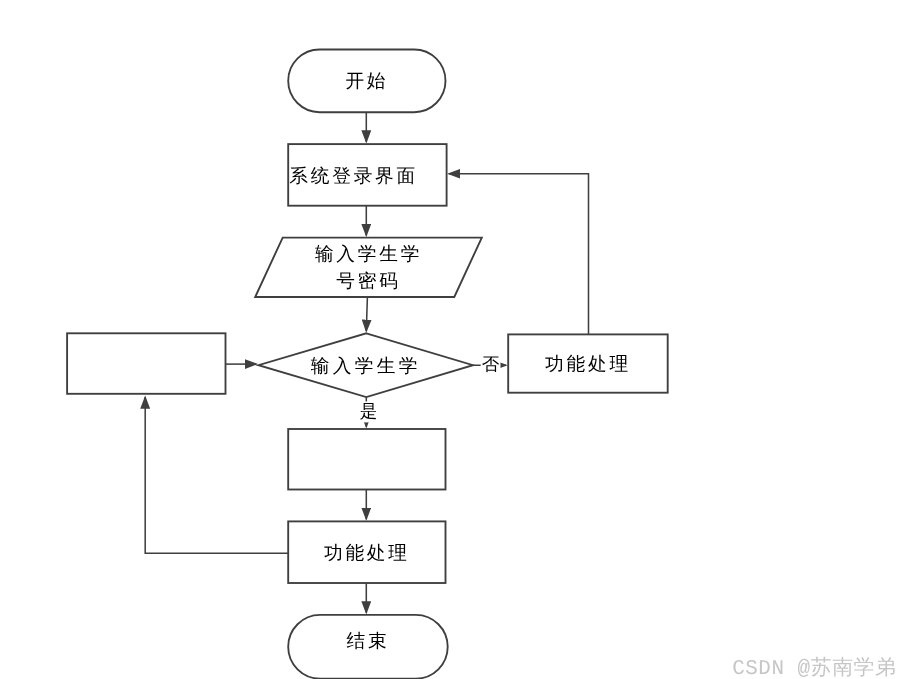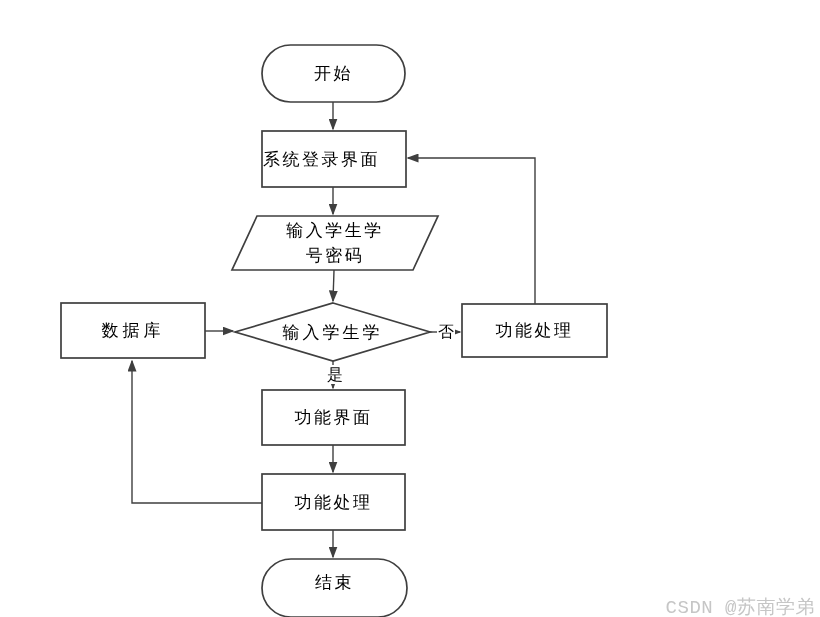--- a/index.html
+++ b/index.html
@@ -101,23 +101,21 @@
     <line class="connector" x1="333" y1="435" x2="333" y2="462" marker-end="url(#arrow)"></line>
     <polyline class="connector" points="262,493 132,493 132,351" marker-end="url(#arrow)"></polyline>
     <line class="connector" x1="333" y1="520" x2="333" y2="547" marker-end="url(#arrow)"></line>
   </svg>
 
   <div class="node-label" style="left:262px; top:35px;  width:143px; height:57px;">开始</div>
   <div class="node-label" style="left:262px; top:121px; width:119px; height:56px;">系统登录界面</div>
   <div class="node-label" style="left:232px; top:206px; width:206px; height:54px;">输入学生学
 号密码</div>
   <div class="node-label" style="left:235px; top:293px; width:195px; height:58px; letter-spacing:3px;">输入学生学</div>
-  <div class="node-label" style="left:61px;  top:293px; width:144px; height:55px; letter-spacing:4px;">数据库</div>
   <div class="node-label" style="left:462px; top:294px; width:145px; height:53px;">功能处理</div>
-  <div class="node-label" style="left:262px; top:380px; width:143px; height:55px;">功能界面</div>
   <div class="node-label" style="left:262px; top:464px; width:143px; height:56px;border-radius:28px;">功能处理</div>
   <div class="node-label" style="left:262px; top:549px; width:145px; height:46px;">结束</div>
 
   <div class="edge-label" style="left:326px; top:355px;">是</div>
   <div class="edge-label" style="left:437px; top:312px;">否</div>
 
   <div class="watermark">CSDN @苏南学弟</div>
 
 </div>
 

